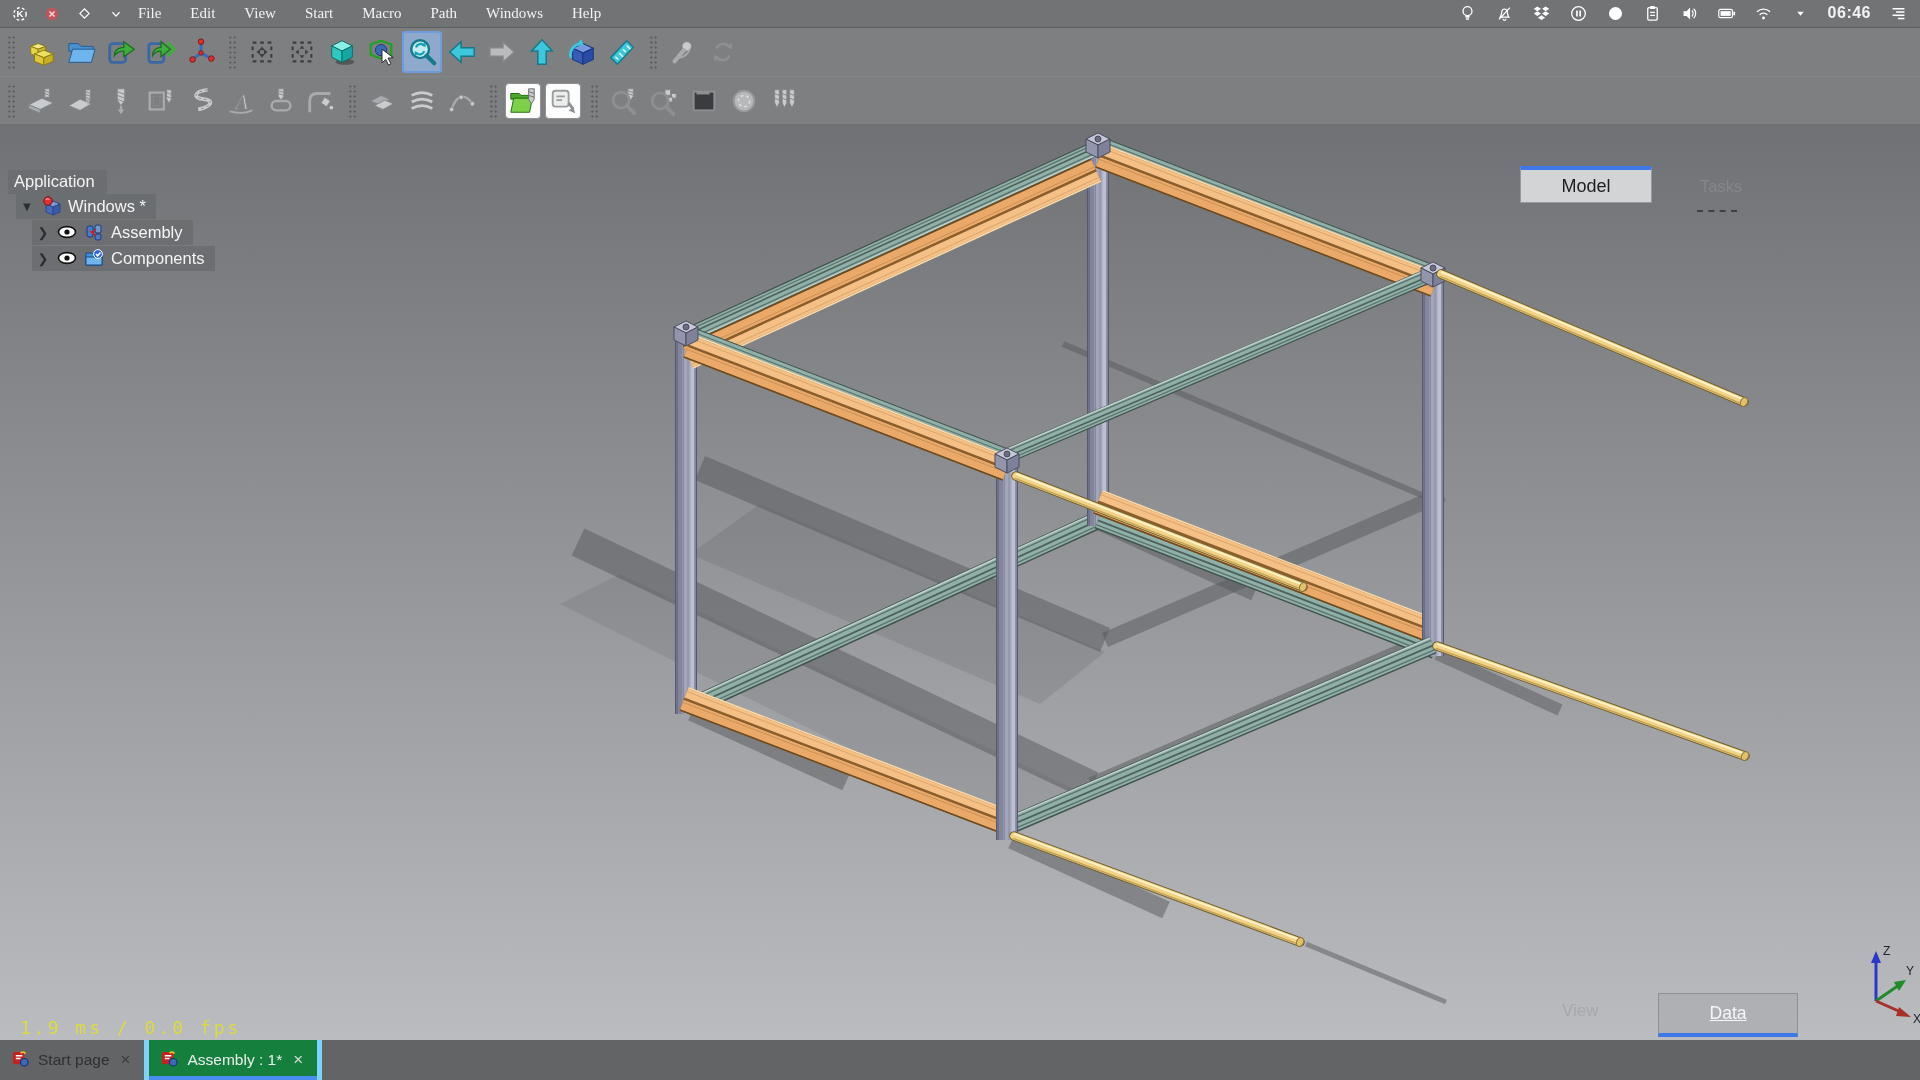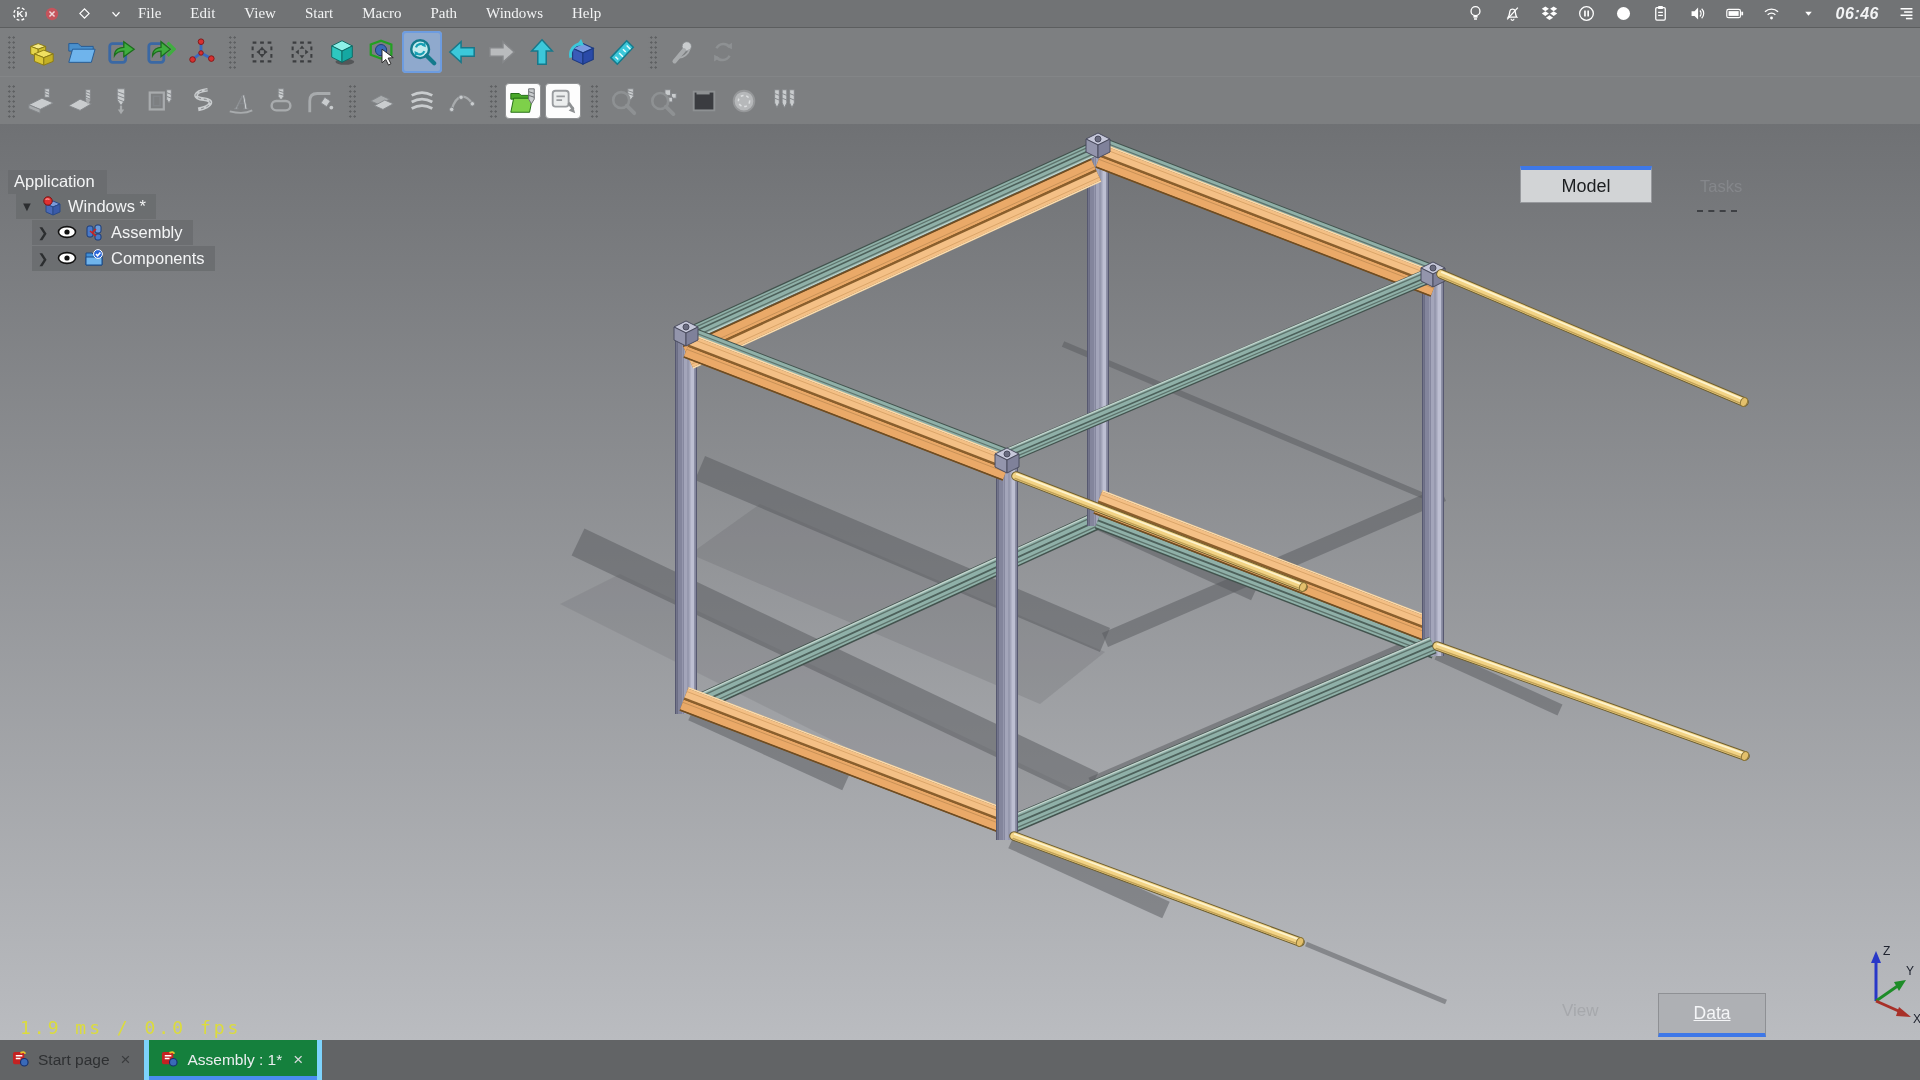--- a/index.html
+++ b/index.html
@@ -6,21 +6,21 @@
     font-family:"Liberation Sans",sans-serif;-webkit-font-smoothing:antialiased;}
   #app{position:relative;width:1920px;height:1080px;background:#7d7f81;}
 
   
   #menubar{position:absolute;top:0;left:0;width:100%;height:28px;background:#717375;
     display:flex;align-items:center;color:#f2f3f4;font-size:15px;
     border-bottom:1px solid rgba(0,0,0,.18);box-sizing:border-box;}
   #menubar .mleft{display:flex;align-items:center;gap:12px;padding-left:10px;}
   #menubar .menus{display:flex;gap:29px;margin-left:12px;font-family:Liberation Serif, serif;}
   .menu-item{cursor:default;}
-  #menubar .mright{margin-left:auto;display:flex;align-items:center;gap:17px;padding-right:4px;font-style:italic;}
+  #menubar .mright{margin-left:auto;display:flex;align-items:flex-start;gap:17px;padding-right:12px;}
   .sicon{width:20px;height:20px;display:inline-flex;align-items:center;justify-content:center;}
   #clock{font-weight:bold;font-size:16px;letter-spacing:.5px;}
 
   
   .toolbar{position:absolute;left:0;width:100%;height:48px;background:#7d7f81;
     display:flex;align-items:center;}
   #tb1{top:28px;} #tb2{top:76px;border-top:1px solid rgba(255,255,255,.05);}
   .tbtn{width:40px;height:42px;display:flex;align-items:center;justify-content:center;
     border-radius:4px;flex:0 0 auto;}
   .tbtn.active{background:#8fa9cd;box-shadow:0 0 0 2px #6d9ce0 inset;}
@@ -44,21 +44,21 @@
 
   
   #model-tab{position:absolute;left:1520px;top:42px;width:132px;height:37px;background:#d2d4d6;
     border:1px solid #97999d;border-top:4px solid #3e78e8;box-sizing:border-box;
     display:flex;align-items:center;justify-content:center;font-size:18px;color:#1c1e20;}
   #tasks-tab{position:absolute;left:1700px;top:53px;font-size:16.5px;color:#85878b;}
   #tasks-dashes{position:absolute;left:1697px;top:86px;width:40px;border-top:2.5px dashed #3e4044;}
 
   
   #view-tab{position:absolute;left:1562px;top:877px;font-size:17px;color:#a6a8ac;}
-  #data-tab{position:absolute;left:1658px;top:869px;width:108px;height:44px;background:#aeb0b4;
+  #data-tab{position:absolute;left:1658px;top:869px;width:140px;height:44px;background:#aeb0b4;
     border:1px solid #8e9094;border-bottom:4px solid #3e78e8;box-sizing:border-box;
     display:flex;align-items:center;justify-content:center;font-size:17.5px;color:#f5f6f8;text-decoration:underline;}
 
   #fps{position:absolute;left:20px;top:893px;font-family:"DejaVu Sans Mono",monospace;
     font-size:18px;letter-spacing:3px;color:#dcdc3c;}
   #axis-gizmo{position:absolute;left:1843px;top:813px;}
 
   
   #tabbar{position:absolute;bottom:0;left:0;width:100%;height:40px;background:#626466;
     display:flex;align-items:stretch;}

